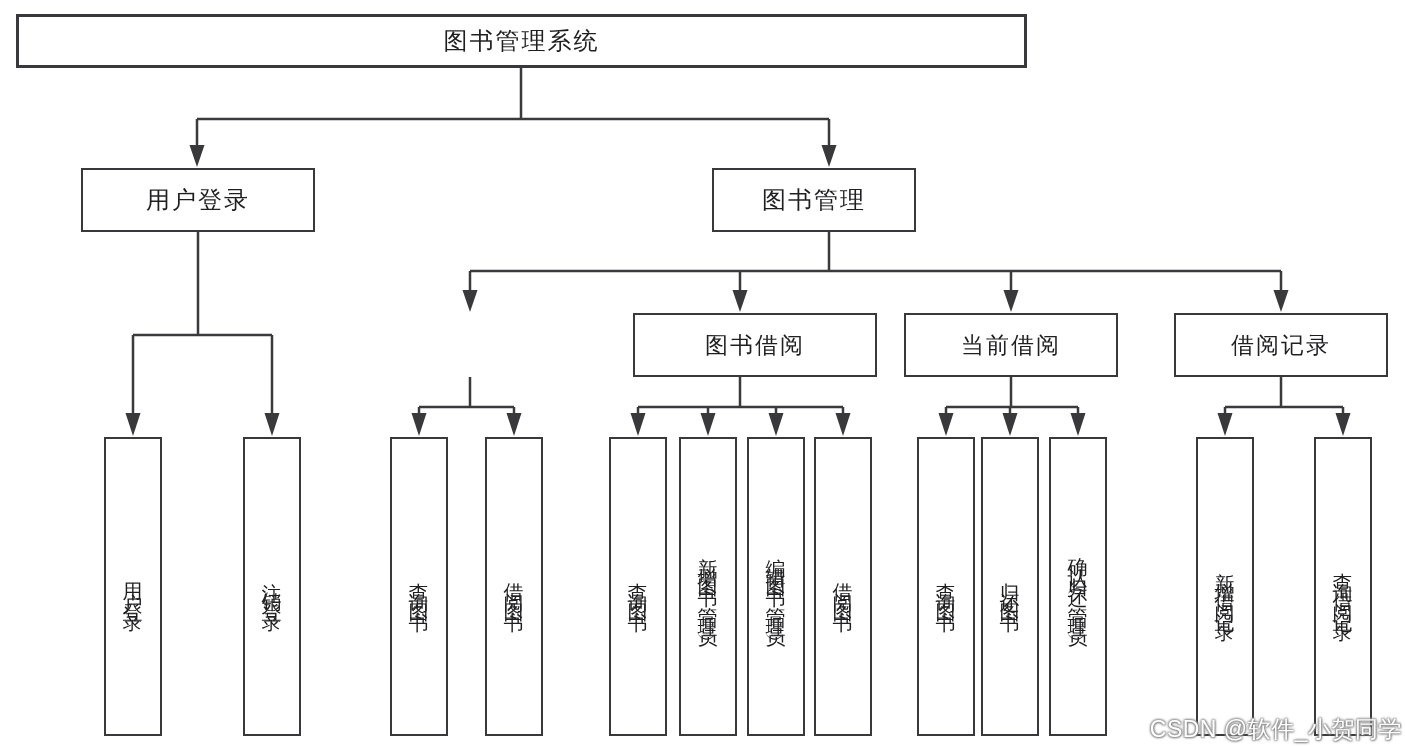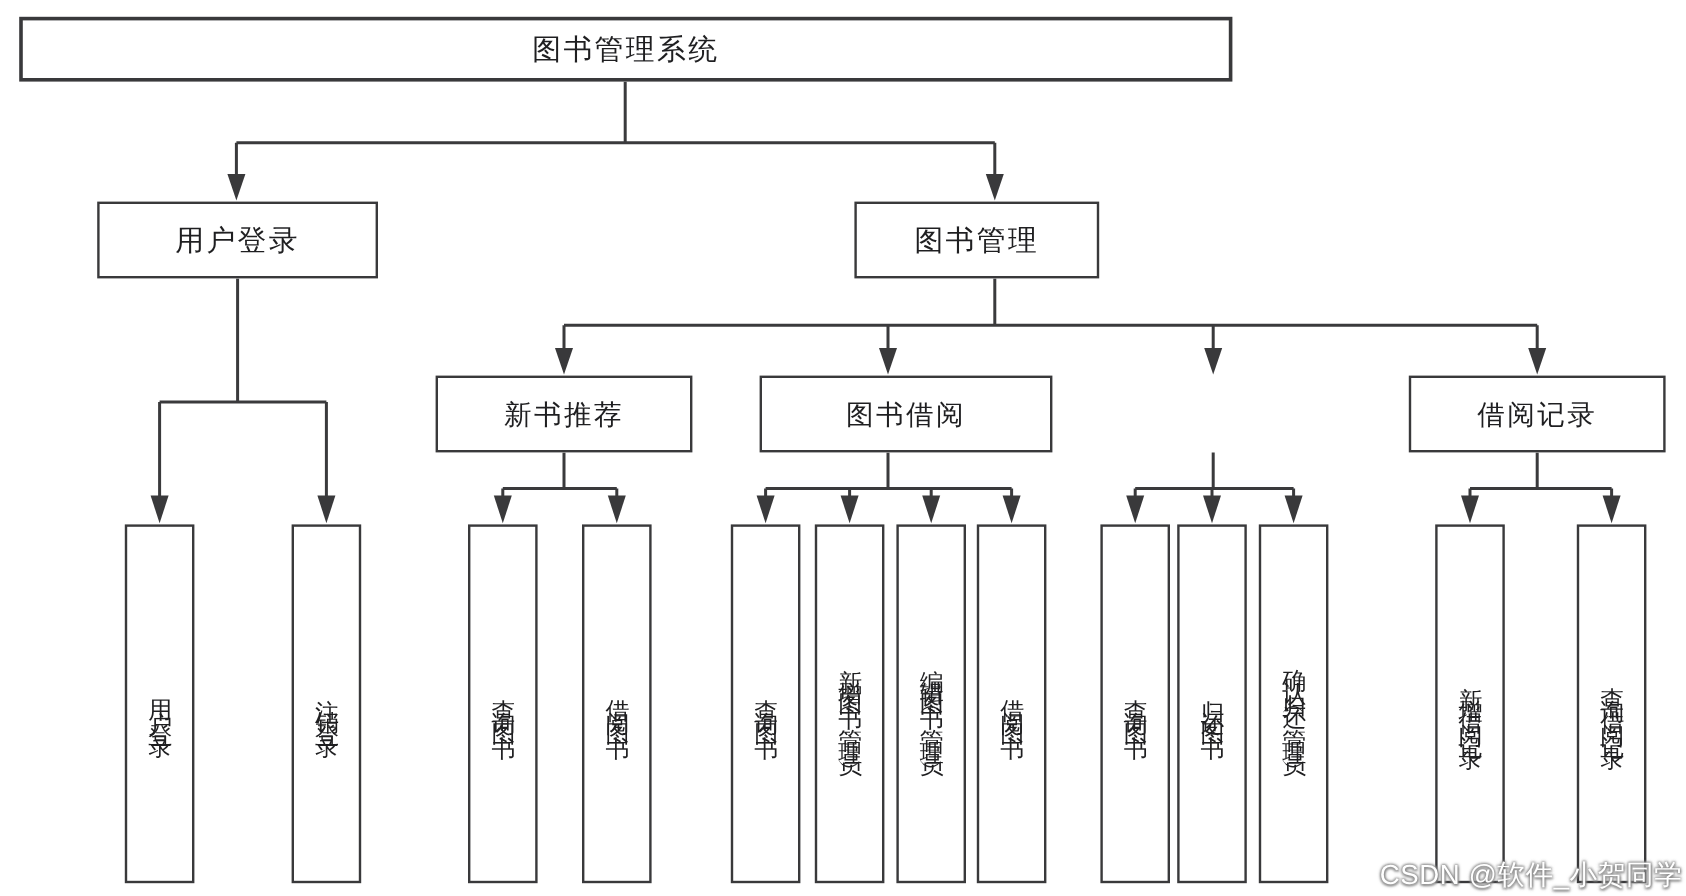--- a/index.html
+++ b/index.html
@@ -93,22 +93,22 @@
       <polygon points="1217.5,413 1232.5,413 1225,436"></polygon>
       <polygon points="1335.5,413 1350.5,413 1343,436"></polygon>
     </g>
   </svg>
 
   <div class="box hbox root-box" style="left:16px; top:14px; width:1011px; height:54px;">图书管理系统</div>
 
   <div class="box hbox" style="left:81px; top:168px; width:234px; height:64px;">用户登录</div>
   <div class="box hbox" style="left:712px; top:168px; width:204px; height:64px;">图书管理</div>
 
-  <div class="box hbox" style="left:363px; top:313px; width:214px; height:64px; font-size:23px;">新书推荐</div>
   <div class="box hbox" style="left:633px; top:313px; width:244px; height:64px; font-size:23px;">图书借阅</div>
+  <div class="box hbox" style="left:904px; top:313px; width:214px; height:64px; font-size:23px;">当前借阅</div>
   <div class="box hbox" style="left:1174px; top:313px; width:214px; height:64px; font-size:23px;">借阅记录</div>
 
   <div class="box vbox" style="left:104px; top:437px; width:58px; height:299px;">
     <span class="vtext">用户登录</span>
   </div>
   <div class="box vbox" style="left:243px; top:437px; width:58px; height:299px;">
     <span class="vtext">注销登录</span>
   </div>
 
   <div class="box vbox" style="left:390px; top:437px; width:58px; height:299px;">

